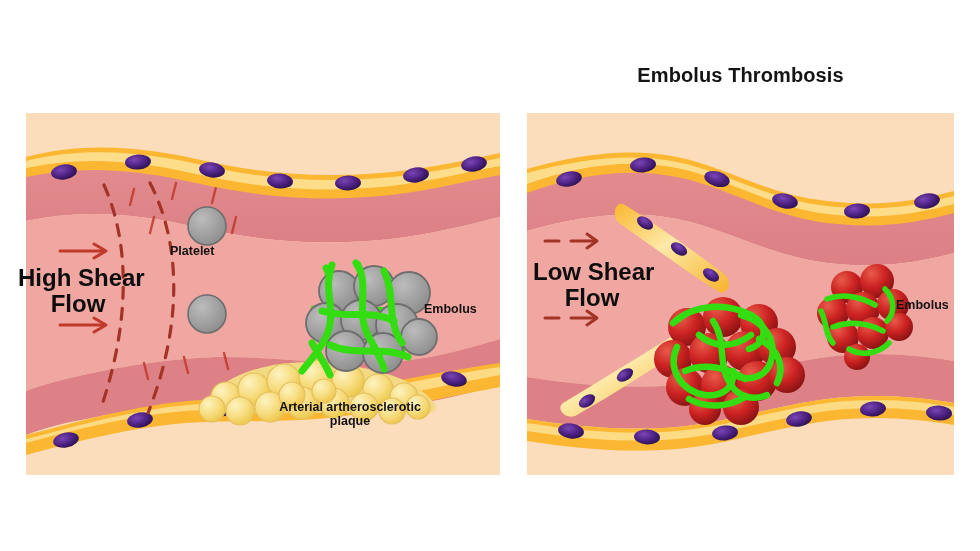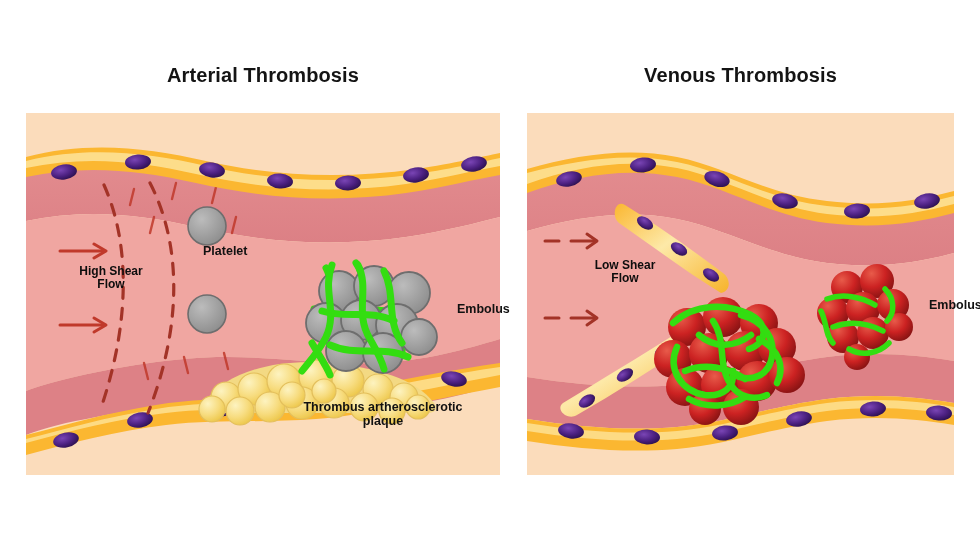--- a/index.html
+++ b/index.html
@@ -36,47 +36,45 @@
   .panel svg{display:block;width:100%;height:100%;}
 
   .lbl{
     position:absolute;
     font-size:12.5px;
     font-weight:700;
     color:#111111;
     white-space:nowrap;
     text-align:center;
     line-height:1.12;
-    margin-left:33px;
   }
   .lbl.big{
-    font-size:12px;
+    font-size:24px;
     font-weight:700;
     color:#0d0d0d;
     line-height:1.1;
   }
 
   
   #lbl-high-shear{left:18px;top:265px;width:120px;}
   #lbl-platelet{left:170px;top:244px;}
   #lbl-thrombus{left:424px;top:302px;}
   #lbl-plaque{left:255px;top:400px;width:190px;}
 
   
   #lbl-low-shear{left:533px;top:259px;width:118px;text-align:center;}
   #lbl-embolus{left:896px;top:298px;}
 </style>
 </head>
 <body>
 
 <div class="stage">
 
-  <div class="panel-title" id="title-arterial">Arterial Thrombosis</div>
-
-  <div class="panel-title" id="title-venous">Venous Thrombosis</div>
+
+  <div class="panel-title" id="title-venous">Embolus Thrombosis</div>
 
   <div class="panel" id="panel-arterial">
     <svg viewBox="0 0 474 362" preserveAspectRatio="none">
       <defs>
         <radialGradient id="aEndoG" cx="50%" cy="42%" r="62%">
           <stop offset="0%" stop-color="#fff3c9"></stop>
           <stop offset="55%" stop-color="#fcc council"></stop>
           <stop offset="55%" stop-color="#fbc33a"></stop>
           <stop offset="100%" stop-color="#f5a81c"></stop>
         </radialGradient>
@@ -233,21 +231,21 @@
   <div class="lbl big" id="lbl-high-shear">
     <span>High Shear</span><br>
     <span>Flow</span>
   </div>
 
   <div class="lbl" id="lbl-platelet">Platelet</div>
 
   <div class="lbl" id="lbl-thrombus">Embolus</div>
 
   <div class="lbl" id="lbl-plaque">
-    <span>Thrombus artherosclerotic</span><br>
+    <span>Arterial artherosclerotic</span><br>
     <span>plaque</span>
   </div>
 
   <div class="panel" id="panel-venous">
     <svg viewBox="0 0 427 362" preserveAspectRatio="none">
       <defs>
         <radialGradient id="vNucG" cx="38%" cy="34%" r="70%">
           <stop offset="0%" stop-color="#7a45b5"></stop>
           <stop offset="60%" stop-color="#4b2080"></stop>
           <stop offset="100%" stop-color="#2d1150"></stop>

